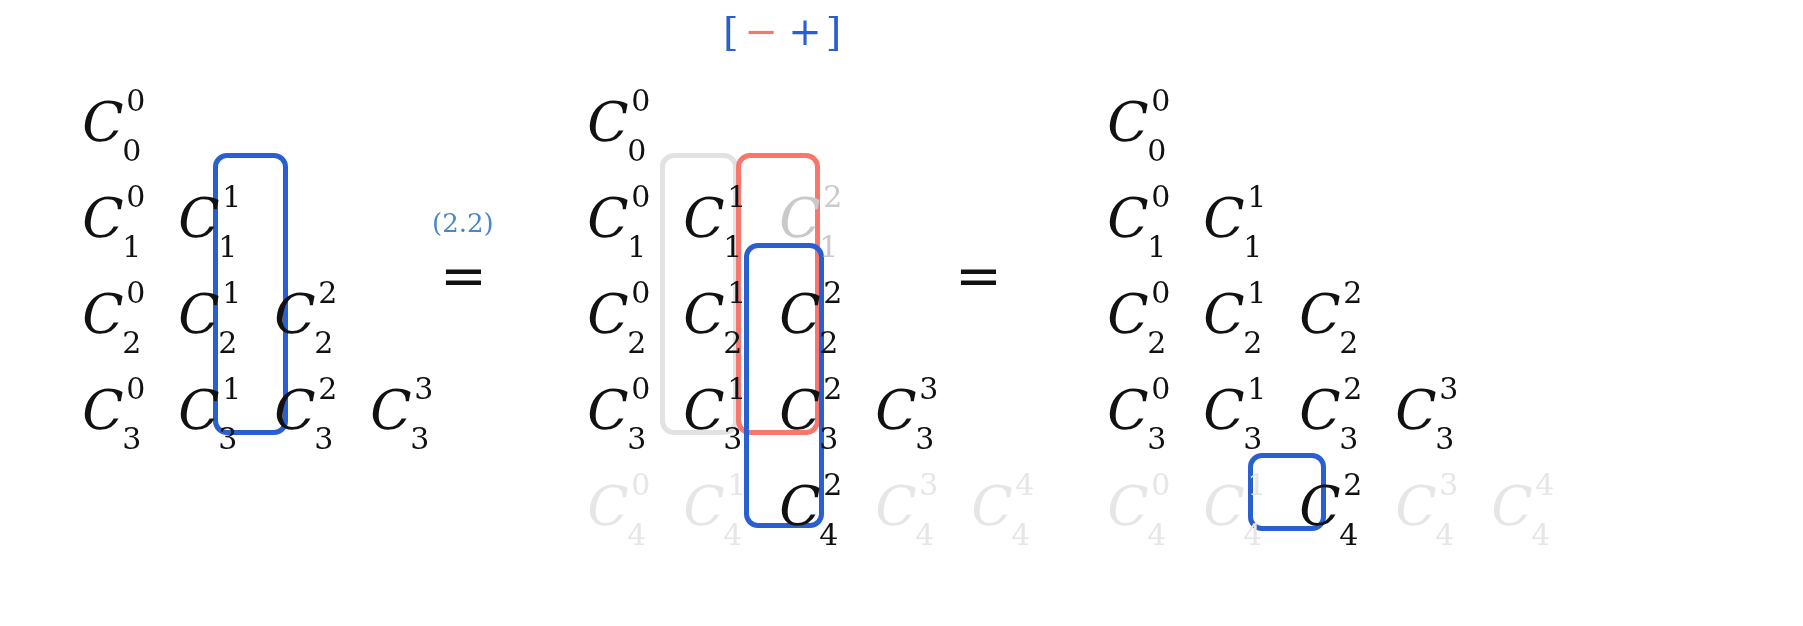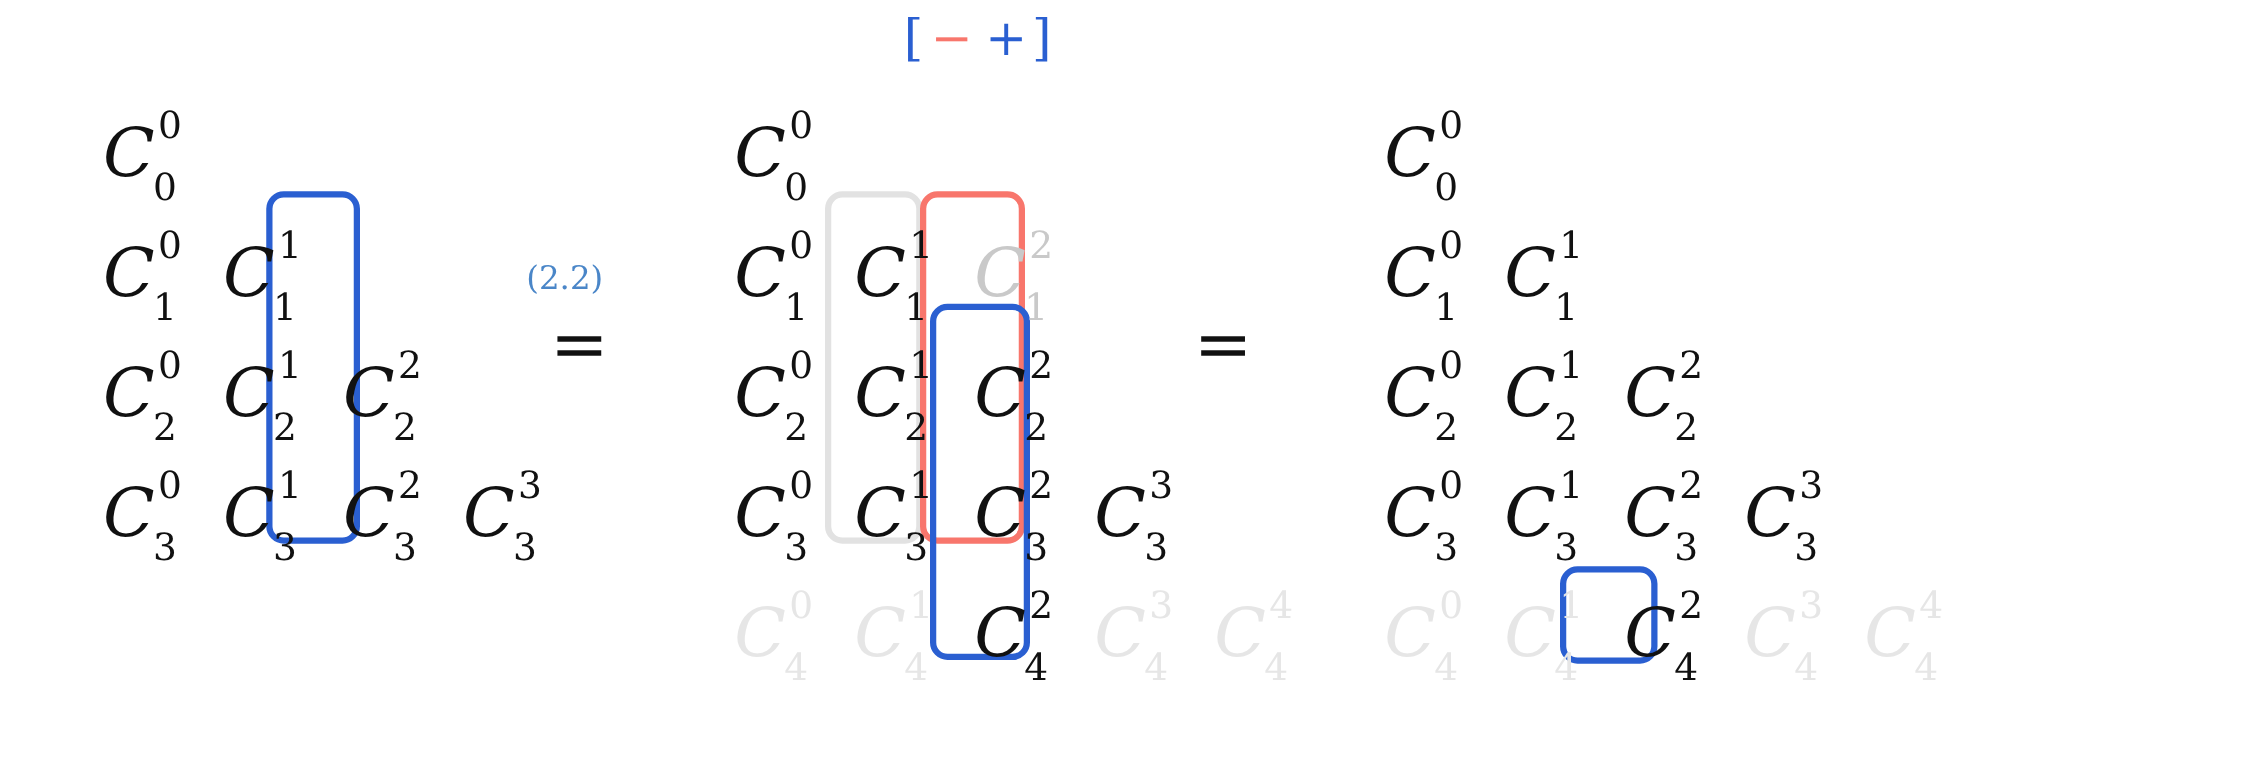--- a/index.html
+++ b/index.html
@@ -122,21 +122,21 @@
 </style>
 </head>
 <body>
 
 <div id="stage">
 
   <div class="signlabel" style="left:723px; top:8px;">
     <span class="brk">[</span><span class="minus">−</span><span class="plus">+</span><span class="brk">]</span>
   </div>
 
-  <div class="eqlabel" style="left:421px; top:208px;">(2.2)</div>
+  <div class="eqlabel" style="left:432px; top:208px;">(2.2)</div>
 
   <div class="op-equals" style="left:440px; top:243px;">=</div>
   <div class="op-equals" style="left:955px; top:243px;">=</div>
 
   <div class="triangle" id="tri-left" style="left: 55px; top: 75px; position: absolute; width: 520px; height: 500px;">
     <div class="hbox blue" style="left:158px; top:78px; width:75px; height:282px;"></div>
   <div class="trow" style="position: absolute; top: 0px; left: 0px;">
         <div class="cell" style="position: absolute; left: 0px;">
           <span class="sym"><span class="base">C</span><span class="sup">0</span><span class="sub">0</span></span>
         </div>

